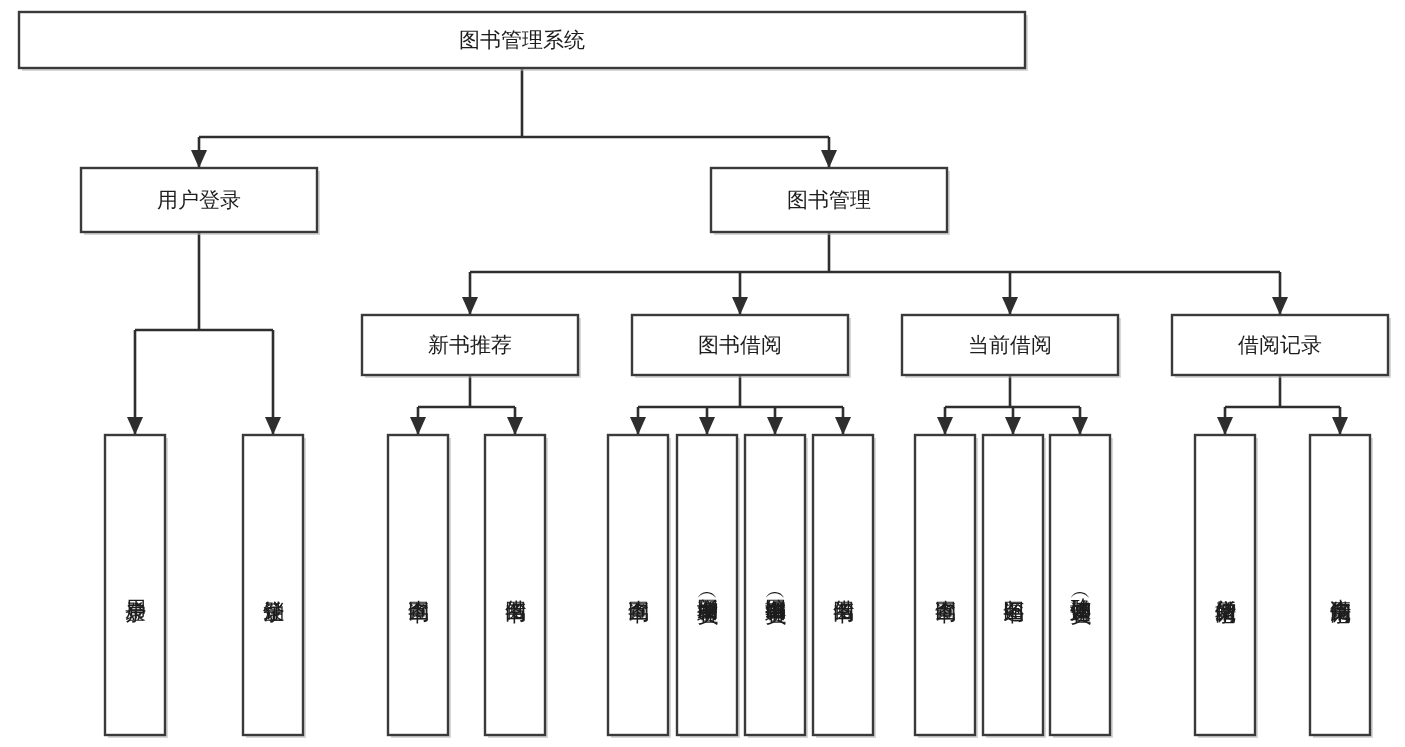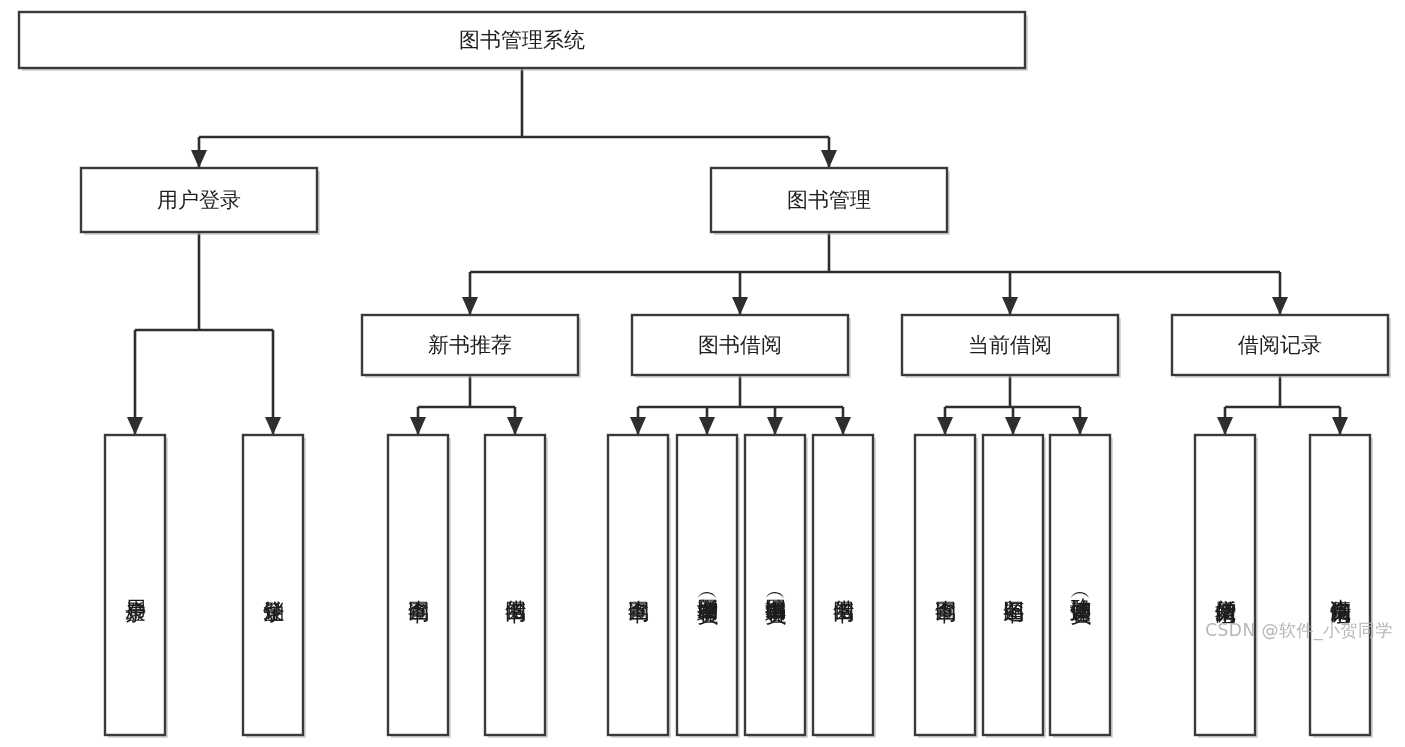--- a/index.html
+++ b/index.html
@@ -198,14 +198,13 @@
       <div class="node-label-v" style="left: 608px; top: 435px; width: 60px; height: 300px;">查询图书</div>
       <div class="node-label-v" style="left: 677px; top: 435px; width: 60px; height: 300px;">新增图书（管理员）</div>
       <div class="node-label-v" style="left: 745px; top: 435px; width: 60px; height: 300px;">编辑图书（管理员）</div>
       <div class="node-label-v" style="left: 813px; top: 435px; width: 60px; height: 300px;">借阅图书</div>
       <div class="node-label-v" style="left: 915px; top: 435px; width: 60px; height: 300px;">查询图书</div>
       <div class="node-label-v" style="left: 983px; top: 435px; width: 60px; height: 300px;">归还图书</div>
       <div class="node-label-v" style="left: 1050px; top: 435px; width: 60px; height: 300px;">确认归还（管理员）</div>
       <div class="node-label-v" style="left: 1195px; top: 435px; width: 60px; height: 300px;">新增借阅记录</div>
       <div class="node-label-v" style="left: 1310px; top: 435px; width: 60px; height: 300px;">查询借阅记录</div>
     </div>
-  <div class="watermark">CSDN @软件_小贺同学</div>
 </div>
 
 </body></html>

